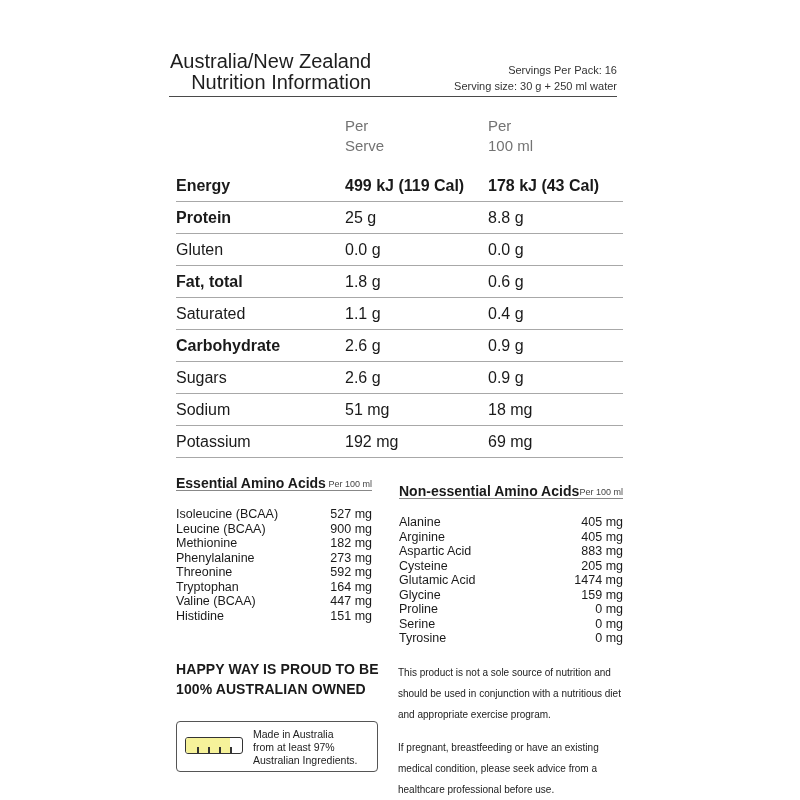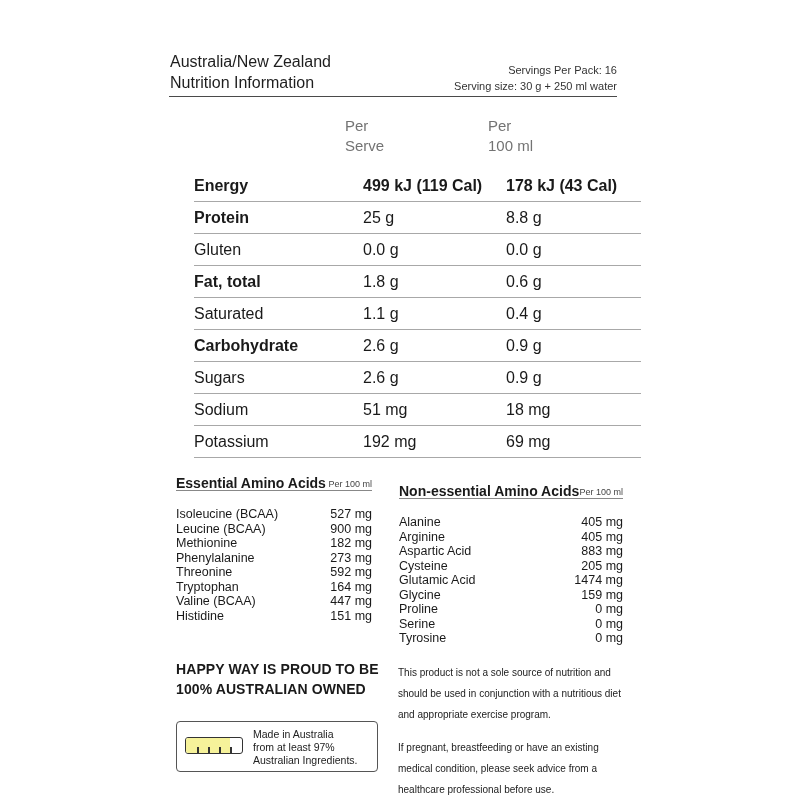--- a/index.html
+++ b/index.html
@@ -2,28 +2,28 @@
 <html><head>
 <meta charset="utf-8">
 <style>
   html, body { margin: 0; padding: 0; }
   body {
     width: 800px; height: 800px; background: #ffffff; position: relative;
     font-family: "Liberation Sans", "DejaVu Sans", sans-serif; color: #1a1a1a;
     overflow: hidden;
   }
   .header { position: absolute; left: 169px; top: 50px; width: 448px; height: 46px; border-bottom: 1.5px solid #4a4a4a; }
-  .title { position: absolute; left: 1px; top: 1px; font-size: 16px; line-height: 21px; color: #1e1e1e; }
+  .title { position: absolute; left: 1px; top: 1px; font-size: 20px; line-height: 21px; color: #1e1e1e; text-align: right; }
   .serving { position: absolute; right: 0; top: 12px; font-size: 11px; line-height: 16px; text-align: right; color: #333; }
 
   .colhead { position: absolute; top: 116px; font-size: 15px; line-height: 20px; color: #737373; }
   .colhead.c1 { left: 345px; }
   .colhead.c2 { left: 488px; }
 
-  .nt { position: absolute; left: 194px; top: 170px; width: 447px; }
+  .nt { position: absolute; left: 176px; top: 170px; width: 447px; }
   .nt-row { position: relative; height: 31px; border-bottom: 1.5px solid #a8a8a8; font-size: 16px; }
   .nt-row span { position: absolute; top: 6px; line-height: 20px; }
   .nt-row .n { left: 0; }
   .nt-row .v1 { left: 169px; }
   .nt-row .v2 { left: 312px; }
   .nt-row.bold .n { font-weight: bold; }
   .nt-row.energy span { font-weight: bold; }
 
   .amino { position: absolute; top: 476px; }
   .amino.ess { left: 176px; width: 196px; }

